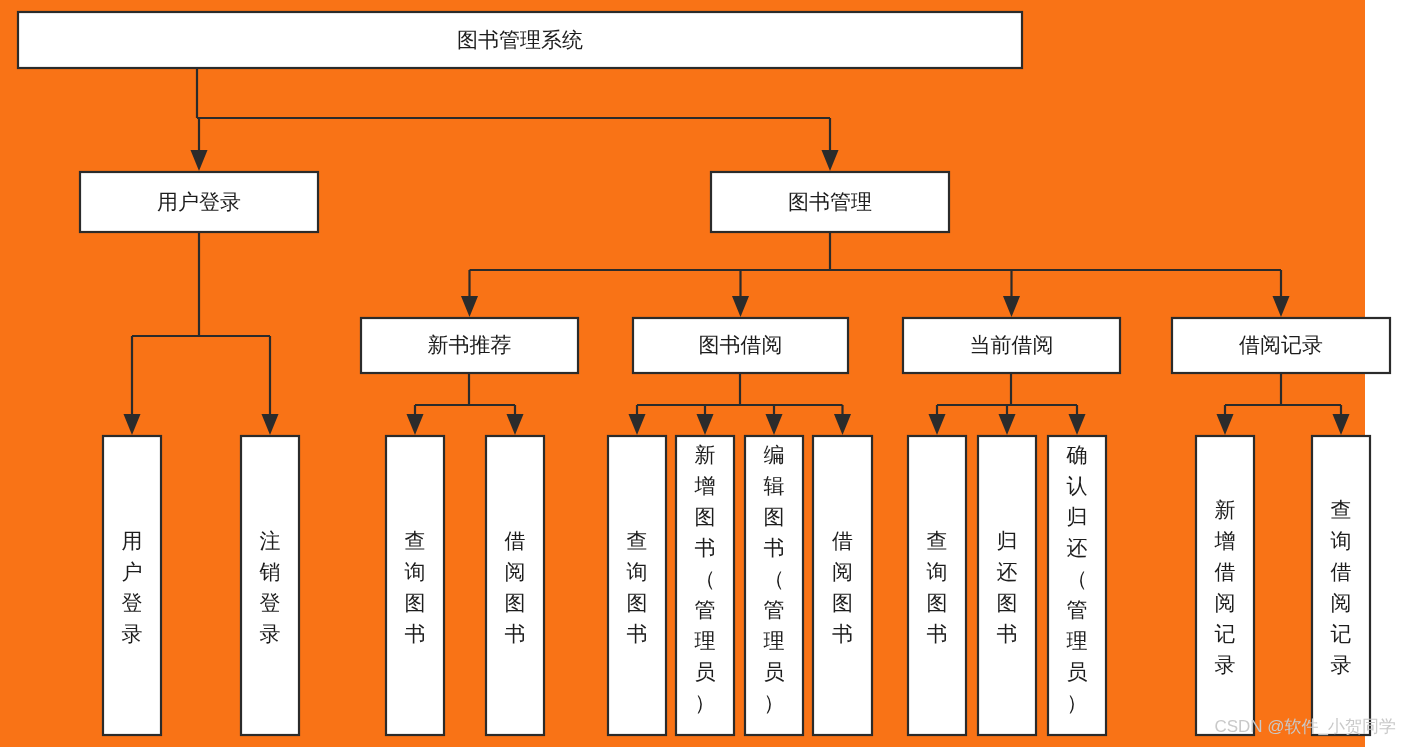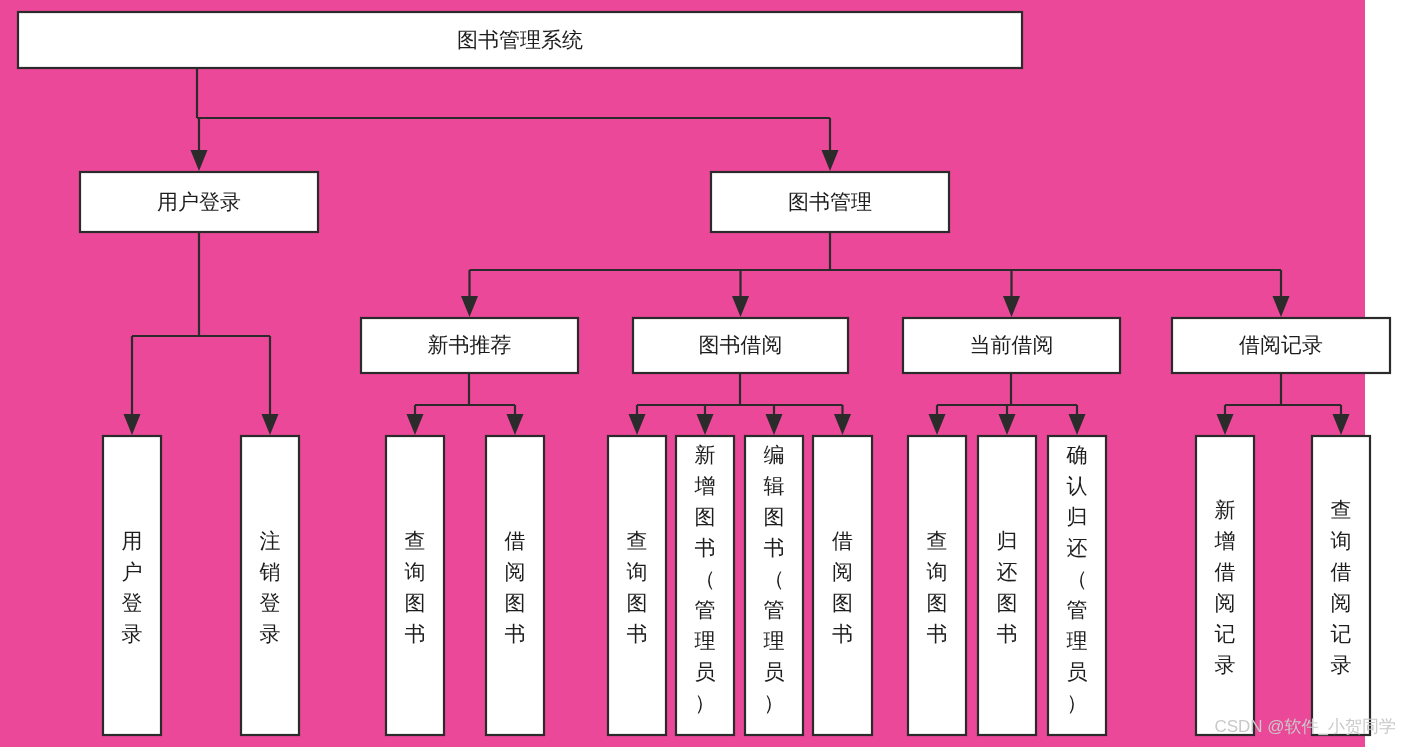--- a/index.html
+++ b/index.html
@@ -11,21 +11,21 @@
   body {
     width: 1405px;
     height: 747px;
     font-family: "Liberation Sans", "DejaVu Sans", sans-serif;
     overflow: hidden;
   }
   #diagram-root {
     position: relative;
     width: 1365px;
     height: 747px;
-    background: #ec4899;
+    background: #f97316;
   }
   svg.diagram-canvas {
     position: absolute;
     left: 0;
     top: 0;
     width: 1405px;
     height: 747px;
     display: block;
   }
   .node-box {

